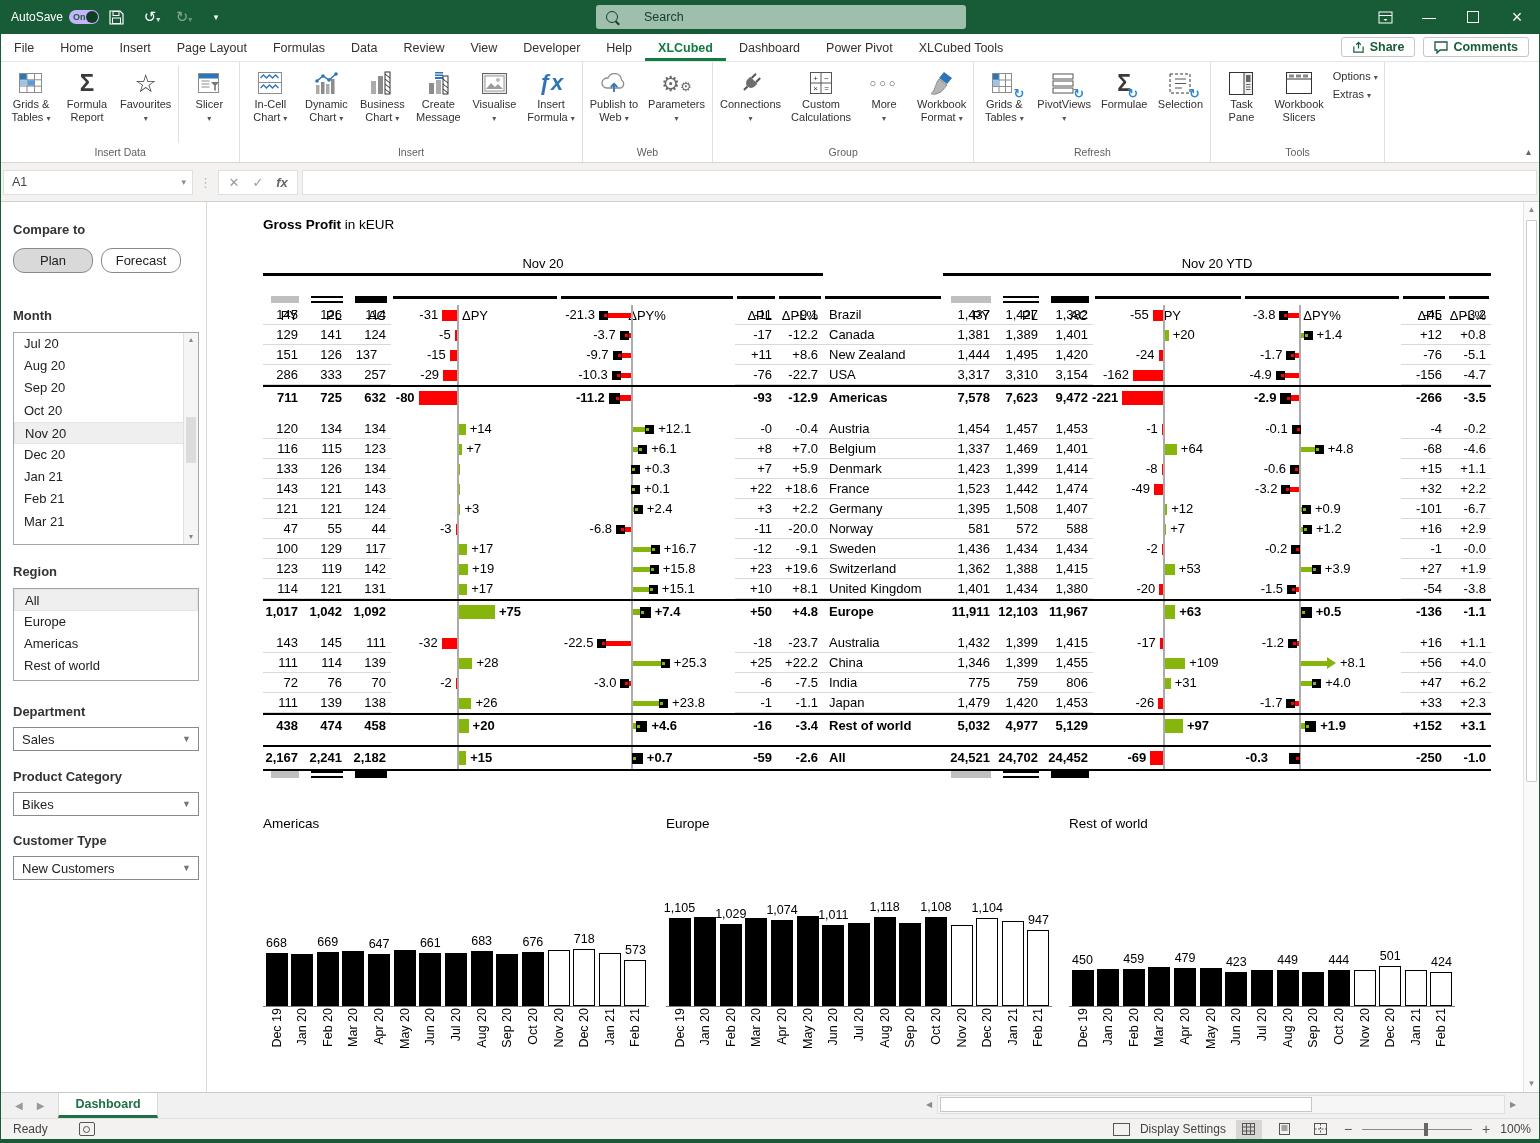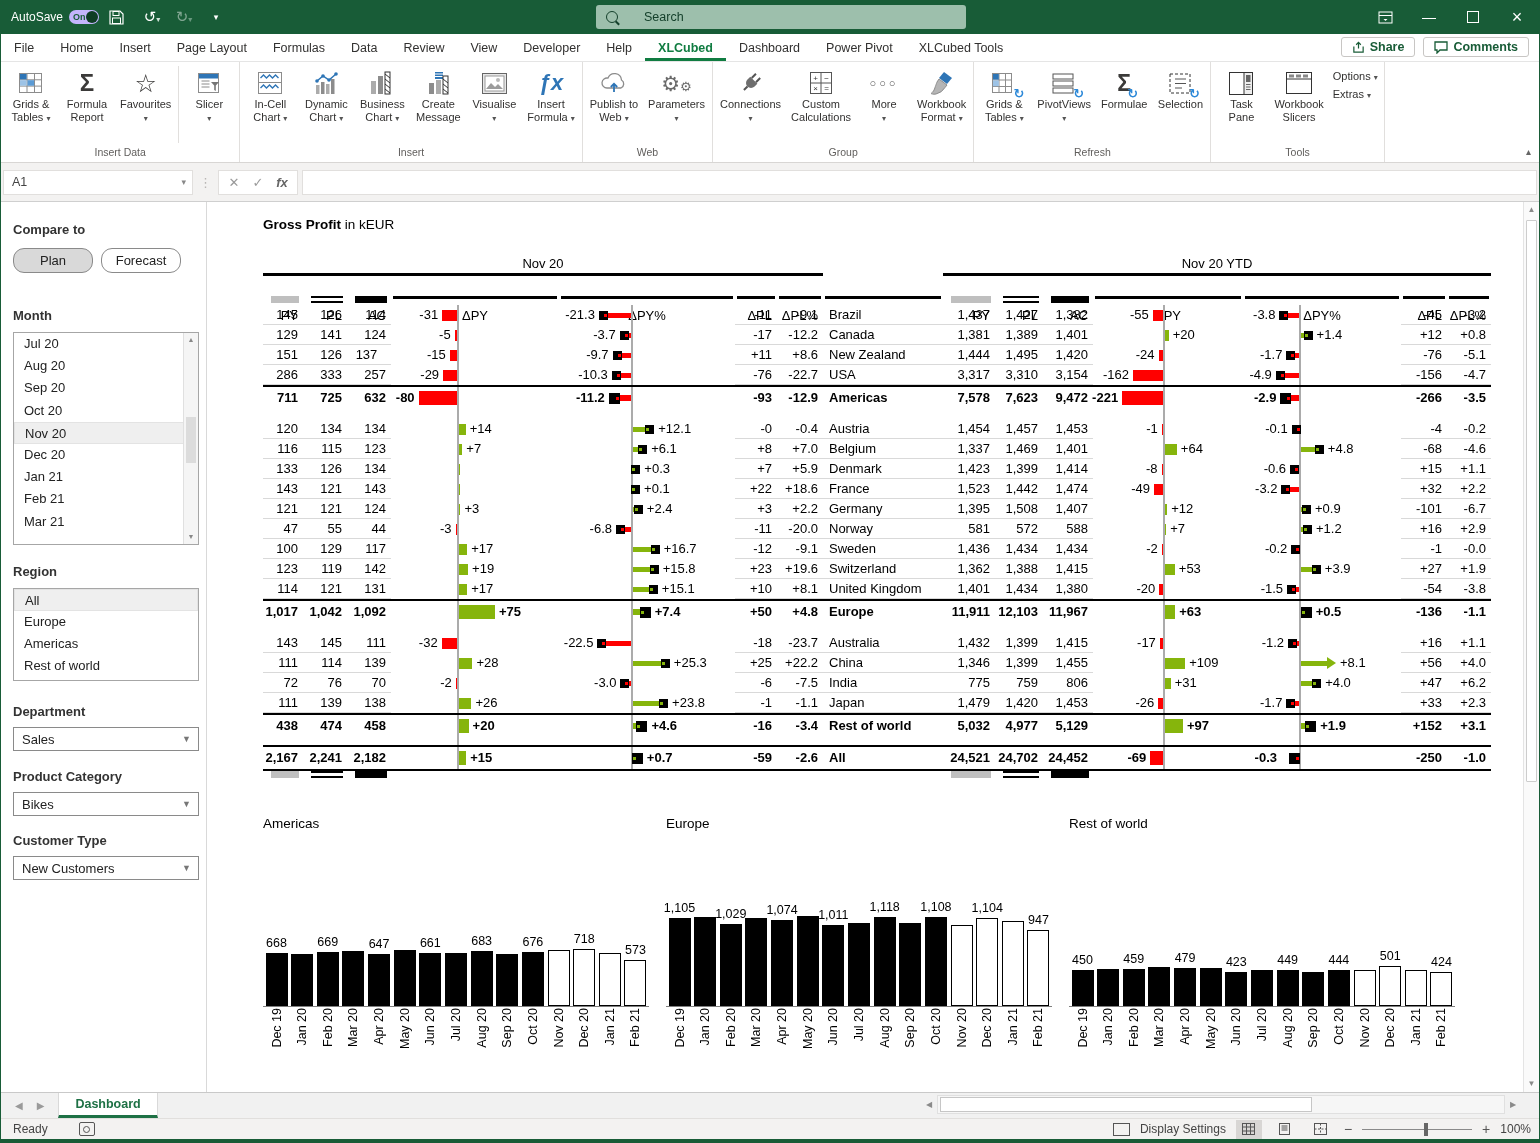--- a/index.html
+++ b/index.html
@@ -1449,21 +1449,21 @@
             <div class="cell" style="width: 150px;">
               <span class="axis" style="left: 70px;"></span>
               <div class="bar" style="height: 14px; top: 4px; width: 12.765px; background: rgb(255, 0, 0); left: 57.235px;"></div>
               <div class="blab" style="right: 96.765px; top: 0px;">-69</div>
             </div>
             <div class="cell" style="width: 158px;">
               <span class="axis" style="left: 56px;"></span>
               <div class="pinhead" style="width: 11px; height: 11px; top: 5.5px; left: 46.01px;">
                 <div class="notch" style="width: 3px; height: 3px; background: rgb(255, 0, 0); top: 4px; right: 1px;"></div>
               </div>
-              <div class="blab" style="top: 0px; right: 124px;">-0.3</div>
+              <div class="blab" style="top: 0px; right: 133px;">-0.3</div>
             </div>
             <div class="cell numc" style="width: 46px;">-250</div>
             <div class="cell numc" style="width: 44px;">-1.0</div>
           </div>
           <div class="legend-row">
             <div class="lg" style="width: 40px;">
               <div class="mark py" style="width: 28px;"></div>
             </div>
             <div class="lg" style="width: 44px;">
               <div class="mark pl" style="width: 32px;"></div>

